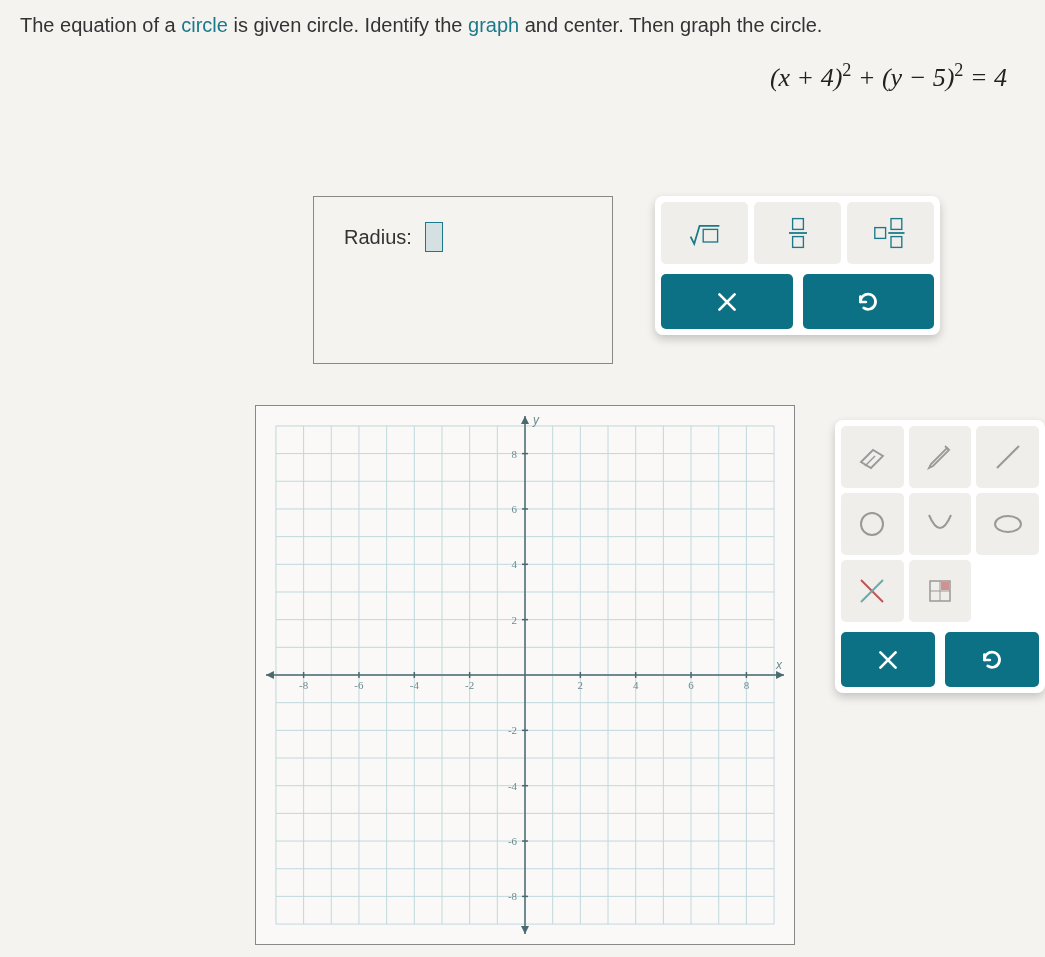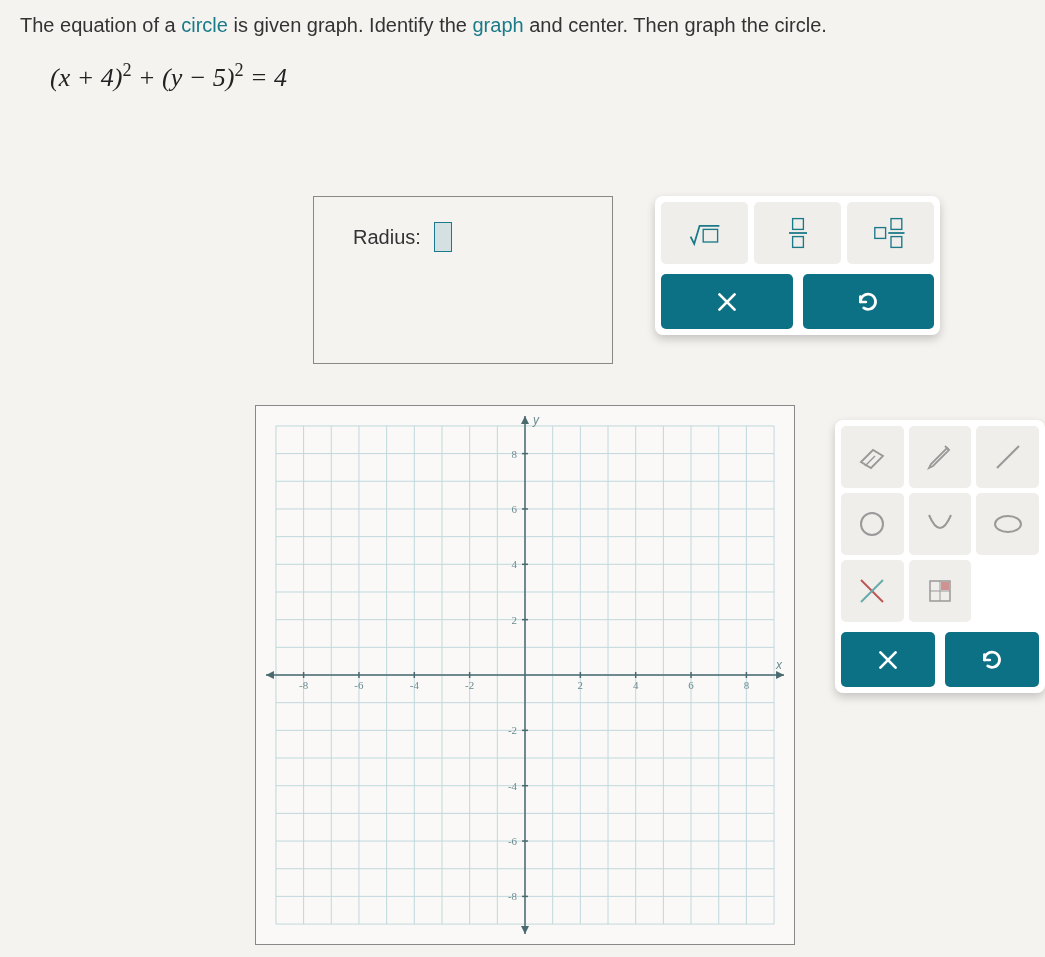--- a/index.html
+++ b/index.html
@@ -15,38 +15,39 @@
       padding: 10px 20px 5px 20px;
       font-size: 20px;
       color: #333;
       line-height: 1.5;
     }
     .question-text .link {
       color: #1a7a8a;
       text-decoration-style: dotted;
     }
     .equation {
-      padding: 15px 50px;
+      padding: 15px 38px;
       font-family: 'Times New Roman', serif;
       font-size: 26px;
       color: #222;
       font-style: italic;
+      text-align: right;
     }
     .sup { font-size: 0.7em; vertical-align: super; font-style: normal; }
     
     
     .answer-box {
       position: absolute;
       left: 313px;
       top: 196px;
       width: 300px;
       height: 168px;
       border: 1.5px solid #888;
       background: transparent;
-      padding: 25px 39px;
+      padding: 25px 30px;
     }
     .answer-row {
       display: flex;
       align-items: center;
       margin-bottom: 30px;
       font-size: 20px;
       color: #333;
     }
     .input-slot {
       display: inline-block;
@@ -152,21 +153,21 @@
     .palette2-row2 {
       display: flex;
       gap: 10px;
       margin-top: 10px;
     }
   </style>
 </head>
 <body>
 
 <div class="question-text">
-  <span>The equation of a </span><span class="link">circle</span><span> is given graph. Identify the </span><span class="link">graph</span><span> and center. Then graph the circle.</span>
+  <span>The equation of a </span><span class="link">circle</span><span> is given circle. Identify the </span><span class="link">graph</span><span> and center. Then graph the circle.</span>
 </div>
 
 <div class="equation">
   (<span style="font-style:italic">x</span> + 4)<span class="sup">2</span> + (<span style="font-style:italic">y</span> − 5)<span class="sup">2</span> = 4
 </div>
 
 <div class="answer-box">
   <div class="answer-row">
     <span>Radius:</span>
     &nbsp;&nbsp;<span class="input-slot"></span>

